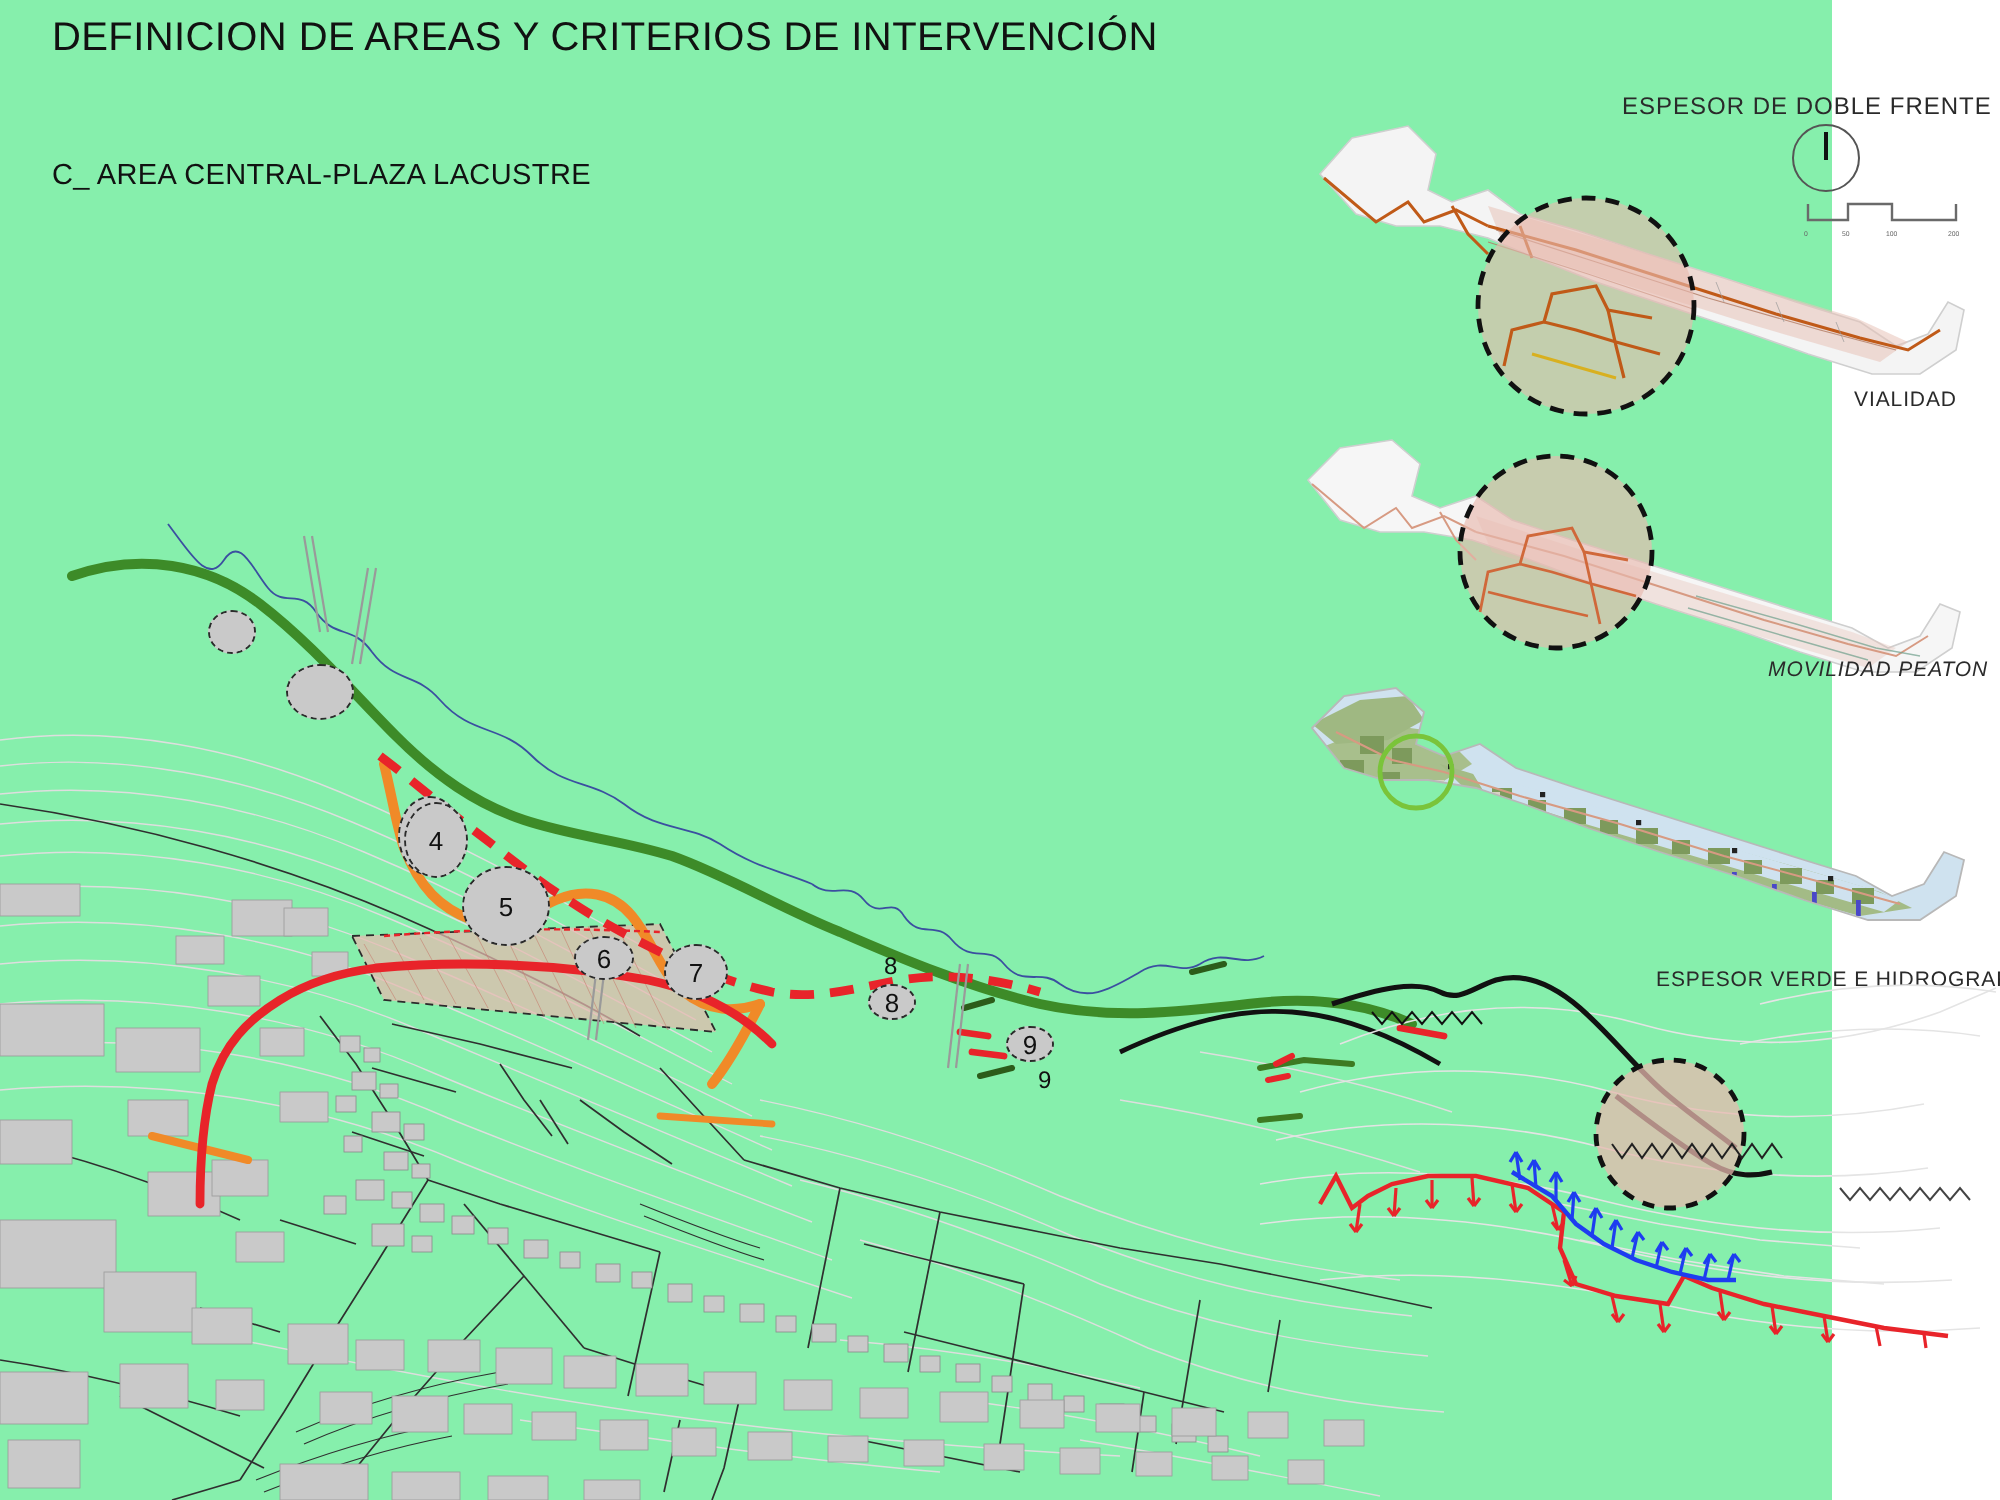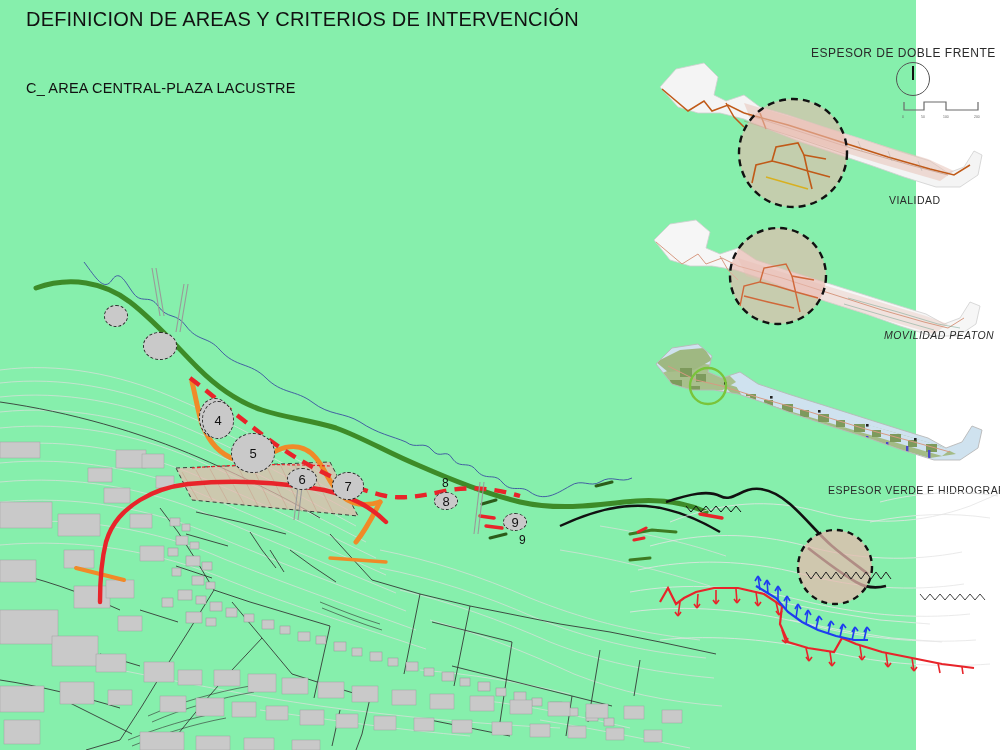--- a/index.html
+++ b/index.html
@@ -9,21 +9,21 @@
 
   
   .title-main{position:absolute;left:26px;top:8px;font-size:20px;letter-spacing:.2px;
               font-weight:400;color:#111;white-space:nowrap;}
   .title-sub{position:absolute;left:26px;top:38px;font-size:14.5px;letter-spacing:.2px;
              font-weight:400;color:#111;white-space:nowrap;margin-top:42px;}
 
   
   .cap{position:absolute;font-size:10.5px;letter-spacing:.45px;color:#2a2a2a;white-space:nowrap;}
   #cap-doble{left:811px;top:46px;font-size:12px;letter-spacing:.5px;}
-  #cap-vial{left:889px;top:194px;}
+  #cap-vial{left:927px;top:194px;}
   #cap-mov{left:884px;top:329px;font-style:italic;}
   #cap-verde{left:828px;top:484px;}
 
   
   #northarrow{position:absolute;left:896px;top:62px;width:32px;height:32px;
               border:1.3px solid #555;border-radius:50%;}
   #northarrow .needle{position:absolute;left:50%;top:3px;width:2px;height:14px;
               margin-left:-1px;background:#111;}
   #scalebar{position:absolute;left:902px;top:100px;width:78px;height:22px;}
   .sc-lbl{position:absolute;top:15px;font-size:3.4px;color:#666;}

